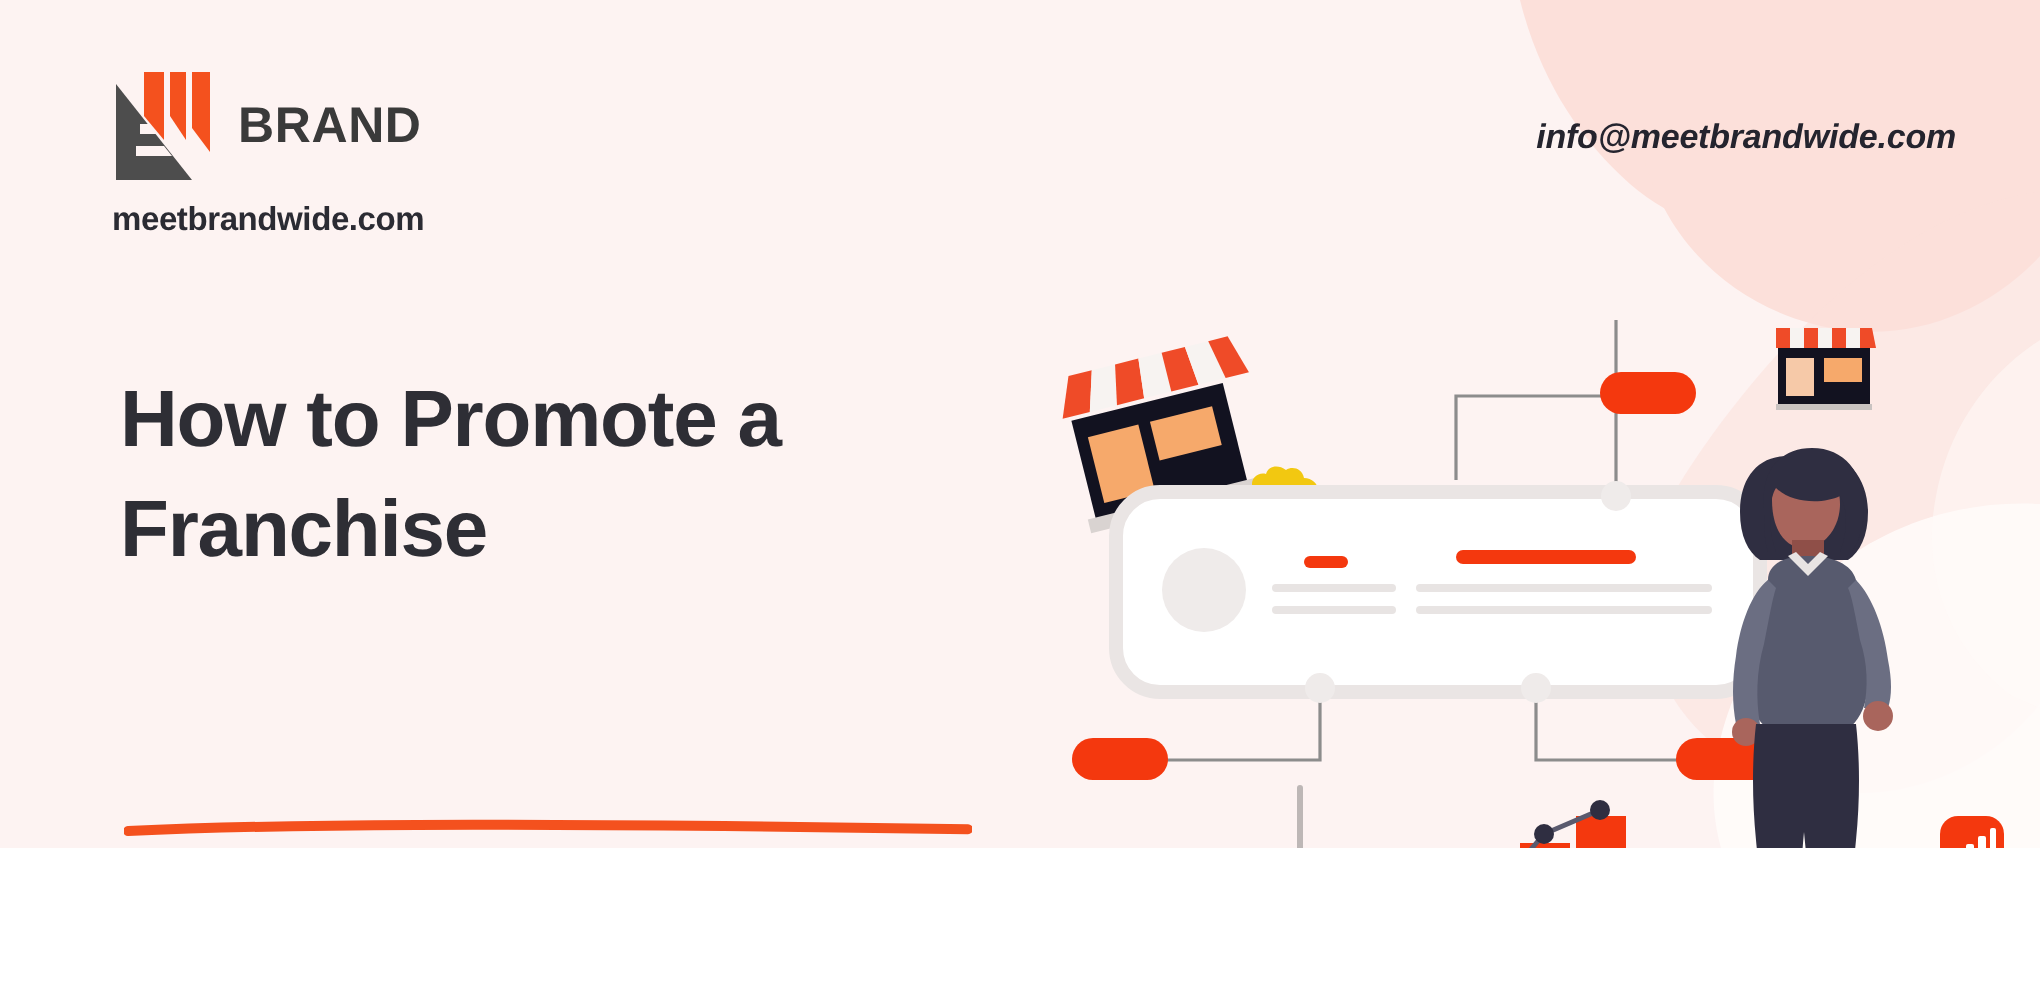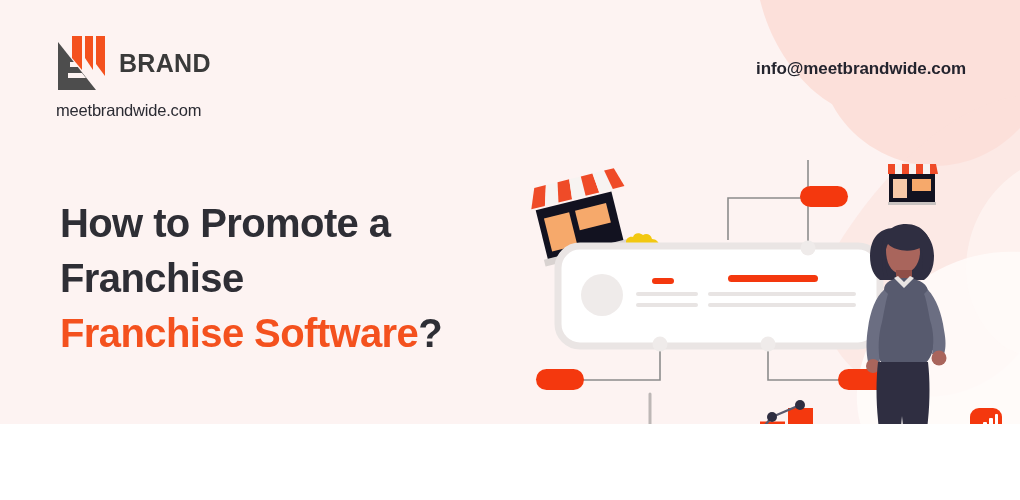--- a/index.html
+++ b/index.html
@@ -37,35 +37,36 @@
     font-size: 27px; font-weight: bold; color: #F4511E;
     letter-spacing: 0.3px;
   }
   .brand-tag {
     margin-top: 5px;
     font-size: 11.5px; color: #4A4A4A; font-weight: normal;
     letter-spacing: 0.1px;
   }
   .brand-site {
     margin-top: 9px;
-    font-size: 16.5px; font-weight: normal; color: #2B2B33;
+    font-size: 16.5px; font-weight: bold; color: #2B2B33;
     letter-spacing: -0.2px;
   }
   
   .email {
     position: absolute;
-    right: 54px; top: 59px;
+    right: 42px; top: 59px;
     font-size: 17px; font-weight: bold;
     color: #24242E;
     letter-spacing: -0.1px;
+    font-style: italic;
   }
   
   .headline {
     position: absolute;
-    left: 60px; top: 196px;
+    left: 60px; top: 183px;
     width: 470px;
   }
   .headline-line {
     font-size: 40px;
     font-weight: bold;
     color: #2E2E35;
     line-height: 1.38;
     letter-spacing: -0.6px;
     white-space: nowrap;
   }
@@ -120,23 +121,20 @@
       </span>
     </div>
     <div class="brand-site">meetbrandwide.com</div>
   </div>
 
   <div class="email">info@meetbrandwide.com</div>
 
   <div class="headline">
     <div class="headline-line">How to Promote a</div>
     <div class="headline-line">Franchise</div>
-    <div class="headline-line">
-      <span class="hl-accent">Franchise Software</span><span class="hl-q">?</span>
-    </div>
     <span class="headline-underline">
       <svg width="424" height="9" viewBox="0 0 424 9">
         <path d="M 2 6.5 C 90 2.5 200 3.2 300 4.0 C 350 4.4 392 5.0 422 5.6" stroke="#F4511E" stroke-width="5" fill="none" stroke-linecap="round"></path>
       </svg>
     </span>
   </div>
 
   <div class="illus">
     <svg width="520" height="360" viewBox="0 0 520 360">
 

